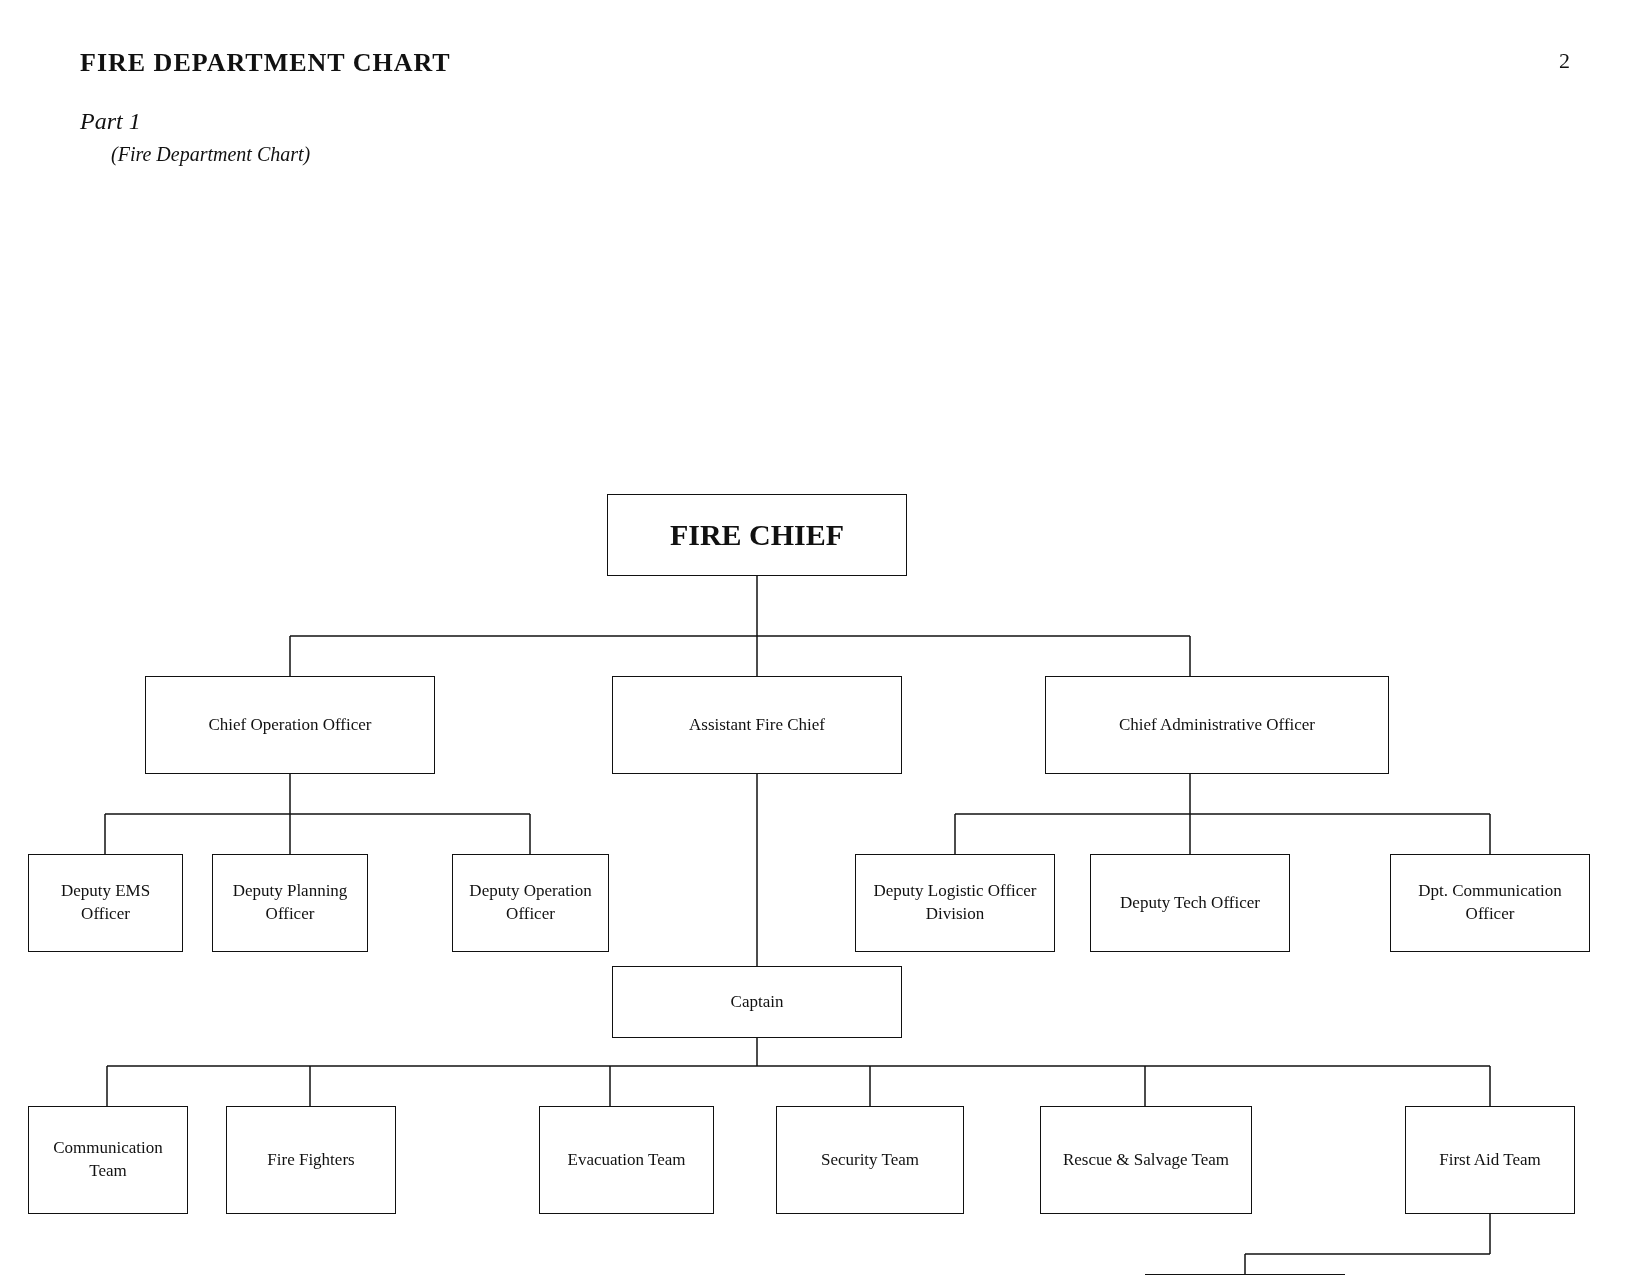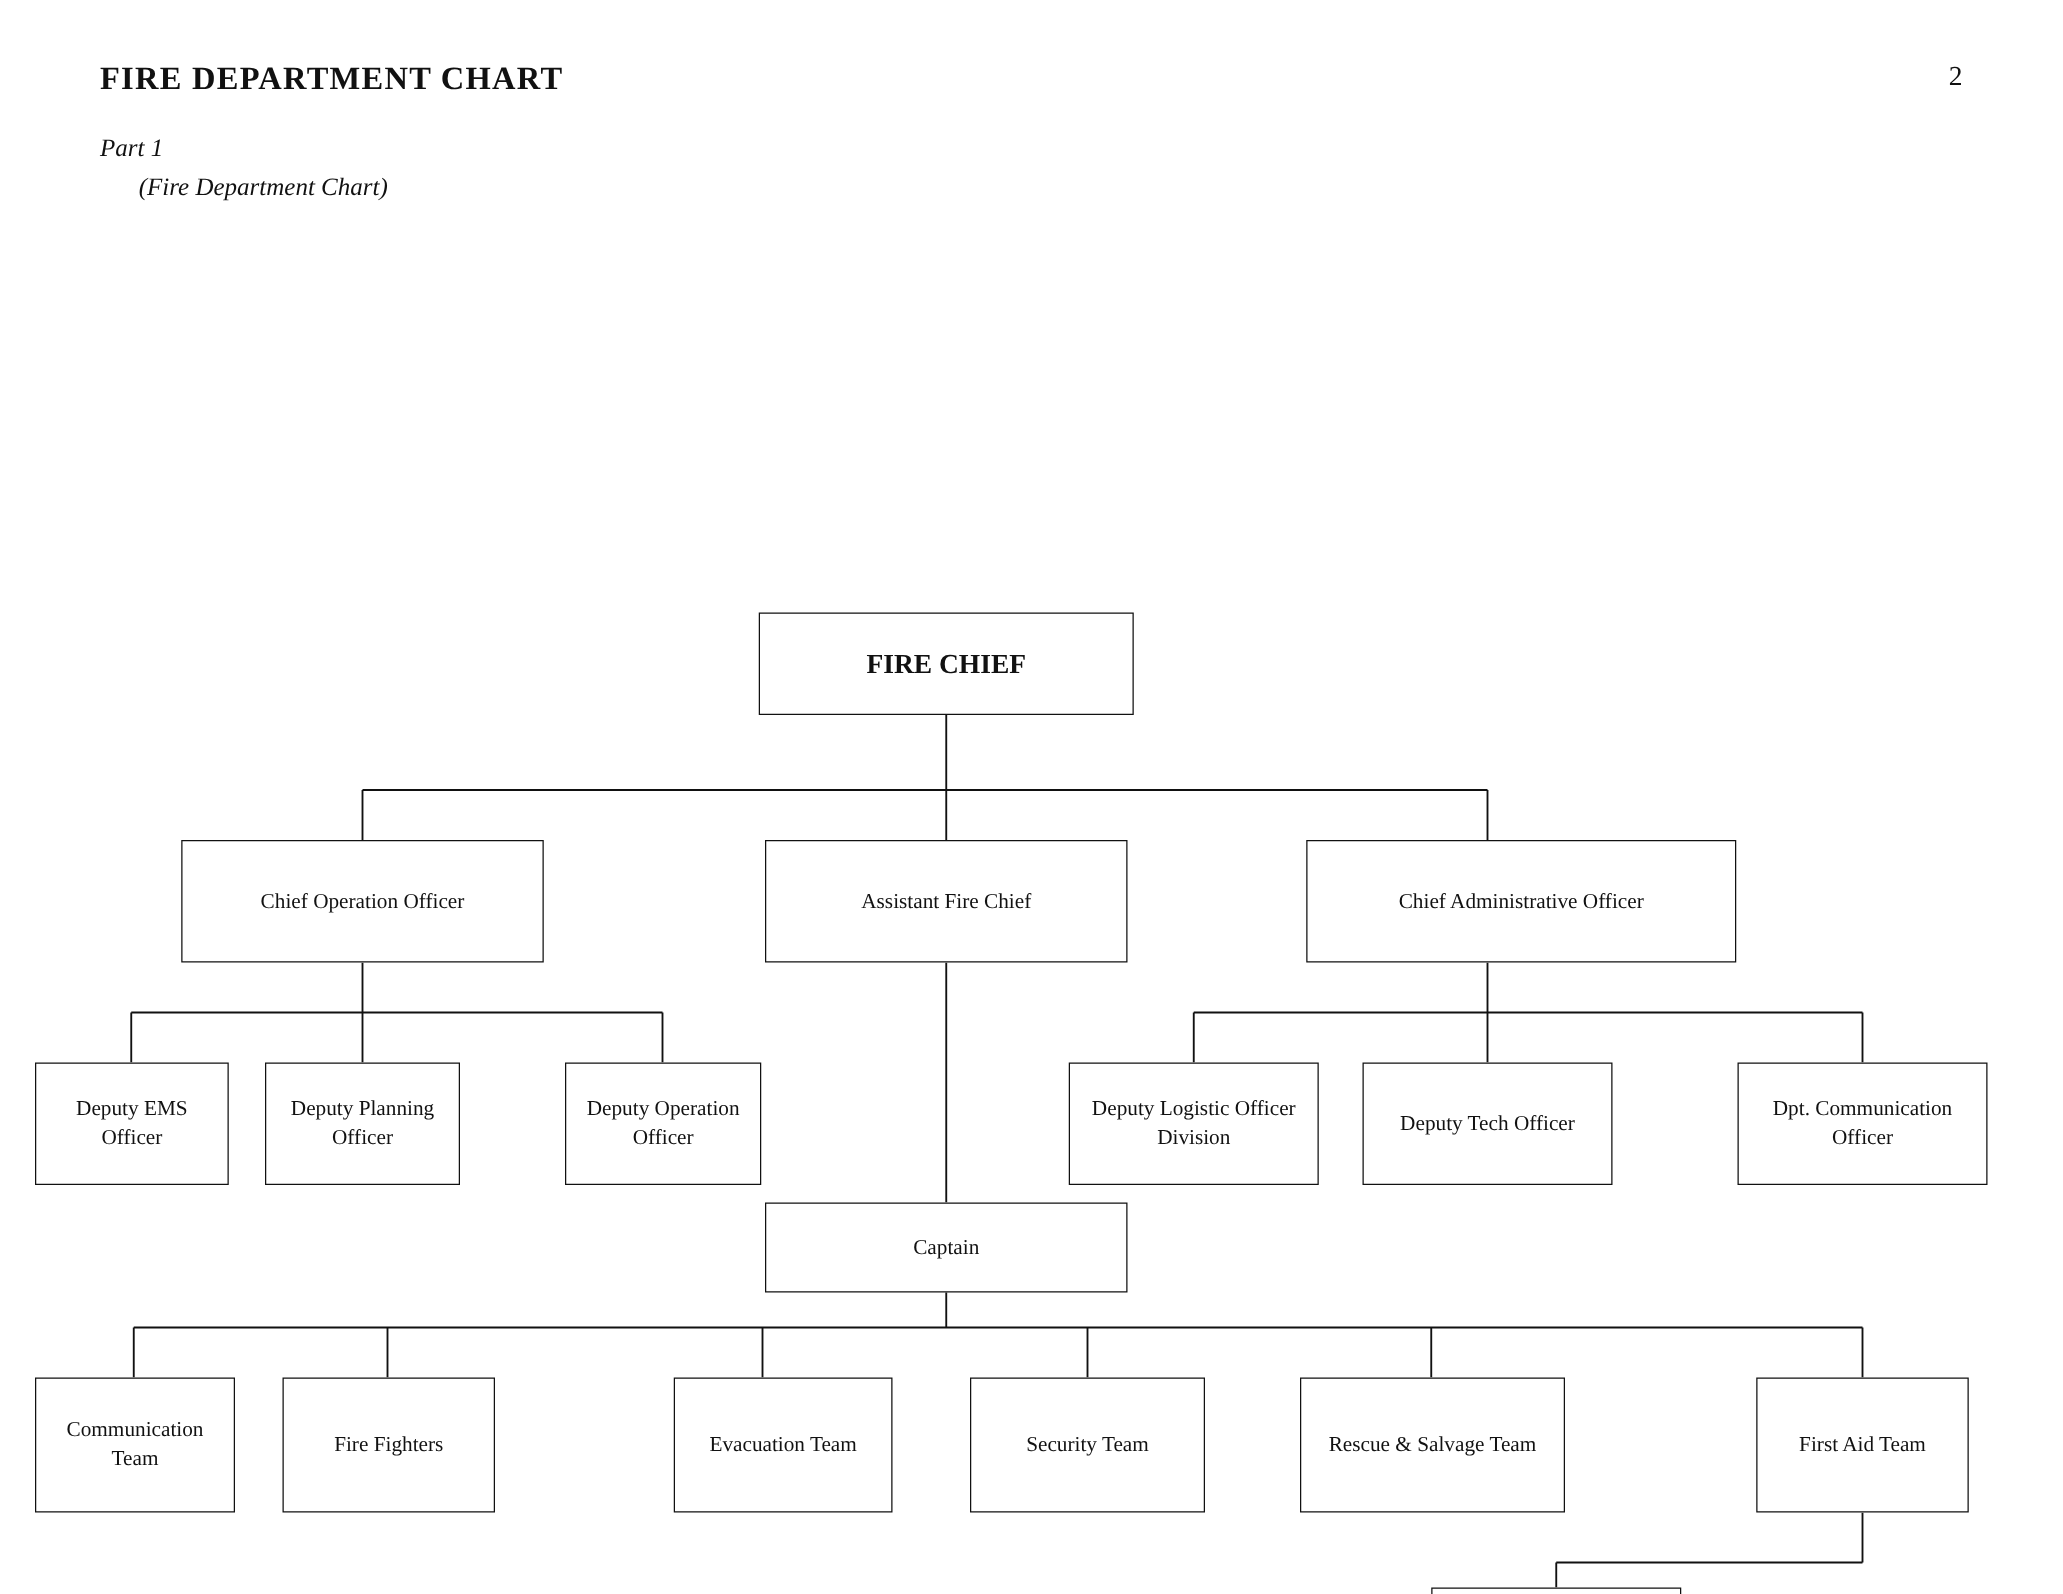--- a/index.html
+++ b/index.html
@@ -23,21 +23,21 @@
       font-weight: bold;
       letter-spacing: 1px;
     }
 
     .page-number {
       font-size: 22px;
     }
 
     .part-label {
       padding: 30px 80px 0 80px;
-      font-size: 20px;
+      font-size: 24px;
       font-style: italic;
     }
 
     .chart-label {
       padding: 8px 80px 0 111px;
       font-size: 20px;
       font-style: italic;
     }
 
     .org-chart-container {
@@ -131,21 +131,21 @@
 
     <line x1="1145" y1="900" x2="1145" y2="940"></line>
 
     <line x1="1490" y1="900" x2="1490" y2="940"></line>
 
     <line x1="1490" y1="1048" x2="1490" y2="1088"></line>
     <line x1="1490" y1="1088" x2="1245" y2="1088"></line>
     <line x1="1245" y1="1088" x2="1245" y2="1108"></line>
   </svg>
 
-  <div class="box" style="left:607px; top:328px; width:300px; height:82px; font-size:22px; font-weight:bold;">
+  <div class="box" style="left:607px; top:328px; width:300px; height:82px; font-size:30px; font-weight:bold;">
     <span>FIRE CHIEF</span>
   </div>
 
   <div class="box" style="left:145px; top:510px; width:290px; height:98px;">
     <span>Chief Operation Officer</span>
   </div>
 
   <div class="box" style="left:612px; top:510px; width:290px; height:98px;justify-content:center;">
     <span>Assistant Fire Chief</span>
   </div>

